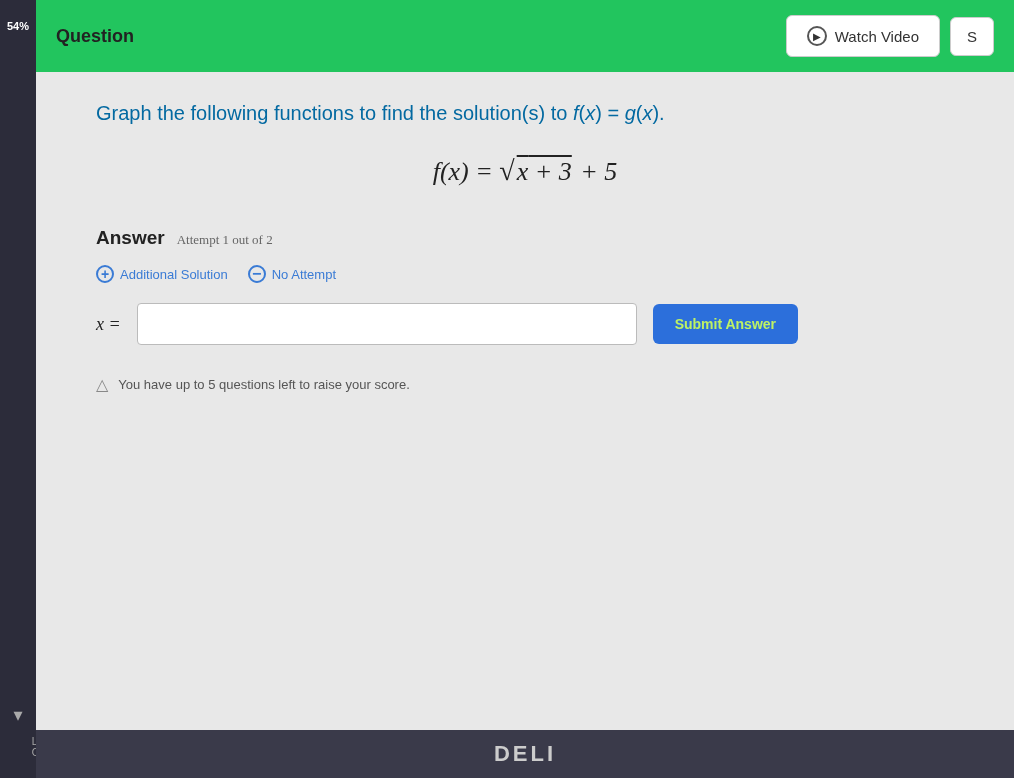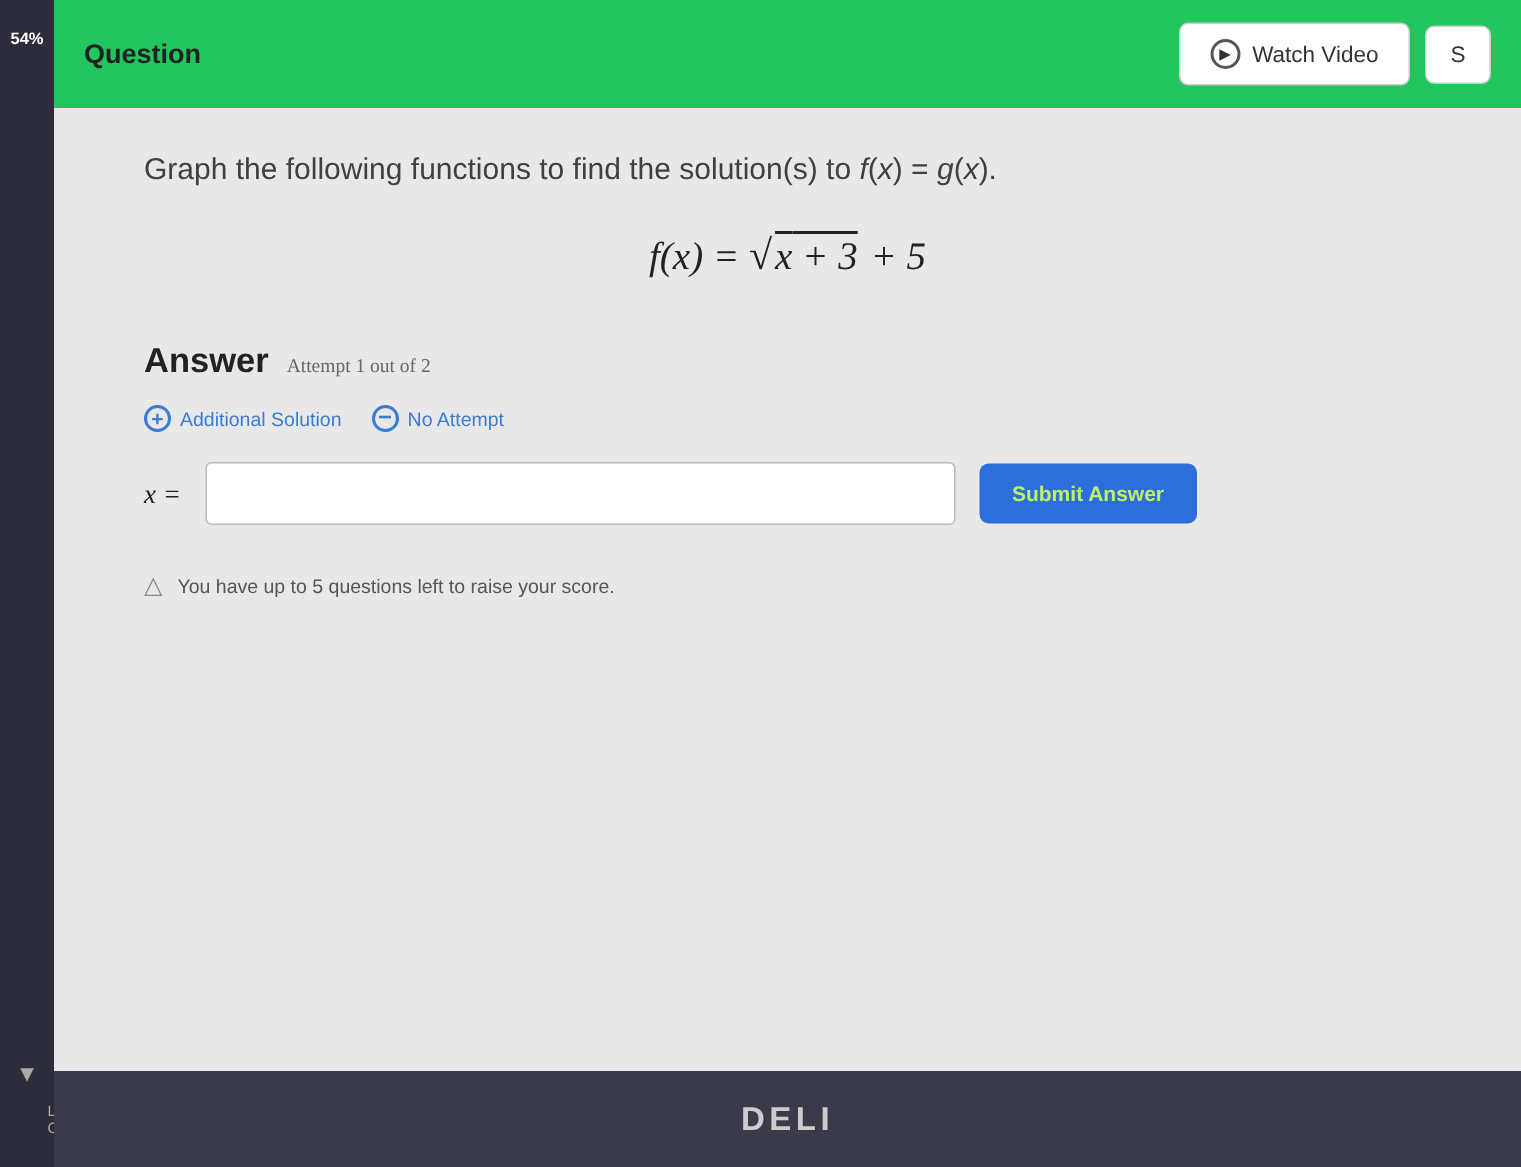--- a/index.html
+++ b/index.html
@@ -128,21 +128,21 @@
 
     
     .content {
       flex: 1;
       padding: 30px 60px;
       background: #e8e8e8;
     }
 
     .question-text {
       font-size: 20px;
-      color: #404040;
+      color: #0369a1;
       margin-bottom: 30px;
       font-weight: 500;
     }
 
     .math-equations {
       display: flex;
       flex-direction: column;
       align-items: center;
       gap: 20px;
       margin-bottom: 40px;
@@ -161,21 +161,21 @@
     }
 
     .answer-header {
       display: flex;
       align-items: baseline;
       gap: 12px;
       margin-bottom: 16px;
     }
 
     .answer-label {
-      font-size: 23px;
+      font-size: 19px;
       font-weight: bold;
       color: #222;
     }
 
     .attempt-label {
       font-size: 13px;
       color: #666;
       font-family: Liberation Serif, serif;
     }
 
@@ -276,21 +276,21 @@
       font-size: 13px;
     }
 
     .warning-icon {
       color: #888;
       font-size: 16px;
     }
 
     
     .bottom-bar {
-      height: 64px;
+      height: 48px;
       background: #3a3a4a;
       display: flex;
       align-items: center;
       justify-content: center;
     }
 
     .bottom-logo {
       color: #ccc;
       font-size: 22px;
       font-weight: bold;

